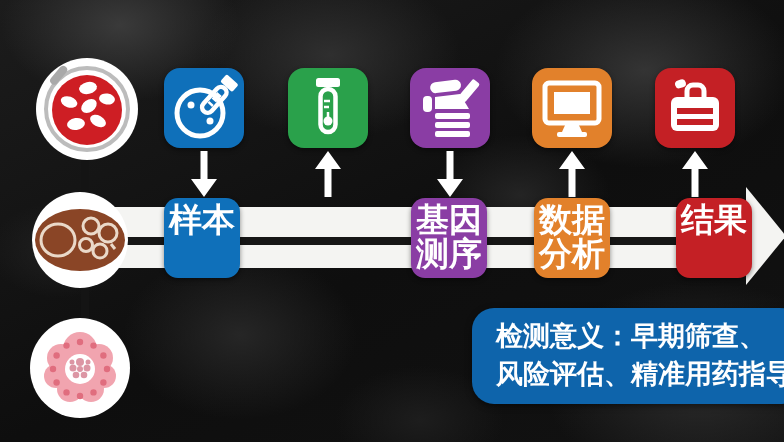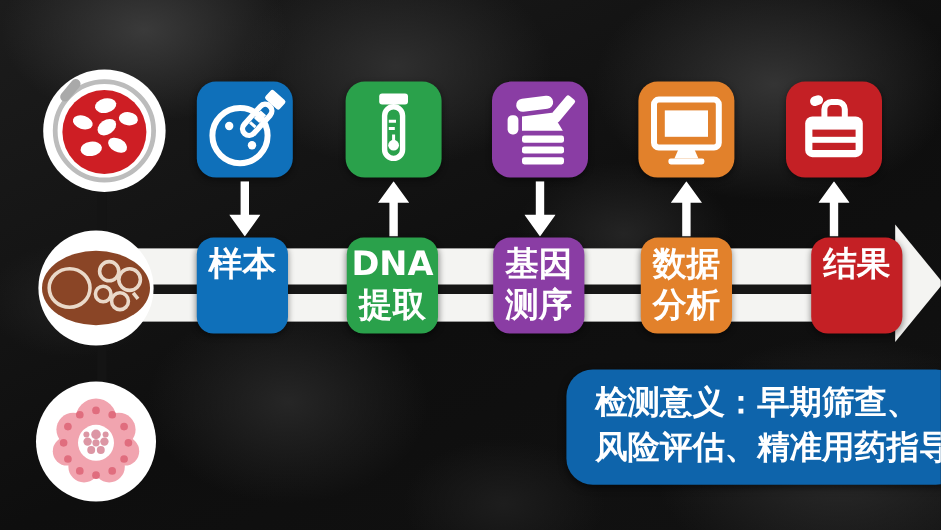--- a/index.html
+++ b/index.html
@@ -19,21 +19,21 @@
   }
   .vline{position:absolute;left:81px;top:150px;width:8px;height:175px;background:#141414;border-radius:4px;}
   .band{position:absolute;left:88px;top:207px;width:658px;height:61px;background:#f4f4f2;}
   .band-arrowhead{position:absolute;left:746px;top:187px;width:0;height:0;
     border-top:49px solid transparent;border-bottom:49px solid transparent;border-left:40px solid #f4f4f2;}
   .hline{position:absolute;left:118px;top:237px;width:630px;height:8px;background:#161616;border-radius:4px;}
   .specimen{position:absolute;}
   .tile{position:absolute;top:68px;width:80px;height:80px;border-radius:16px;box-shadow:0 2px 5px rgba(0,0,0,.45);}
   .tile svg{position:absolute;left:0;top:0;}
   .step-box{position:absolute;top:198px;width:76px;height:80px;border-radius:14px;box-sizing:border-box;
-    color:#fff;font-weight:bold;font-size:28px;line-height:34px;text-align:center;padding-top:5px;
+    color:#fff;font-weight:bold;font-size:33px;line-height:34px;text-align:center;padding-top:5px;
     box-shadow:0 2px 5px rgba(0,0,0,.45);}
   .c-blue{background:#0f70ba}.c-green{background:#2aa14b}.c-purple{background:#8a3da4}
   .c-orange{background:#e2812b}.c-red{background:#c42025}
   .flow-arrow{position:absolute;top:151px;width:26px;height:46px;}
   .callout{position:absolute;left:472px;top:308px;width:330px;height:96px;border-radius:22px;background:#0e64ab;
     color:#fff;font-weight:bold;font-size:27px;line-height:38px;padding:9px 0 0 24px;box-sizing:border-box;
     box-shadow:0 2px 6px rgba(0,0,0,.5);}
 </style>
 </head>
 <body>
@@ -188,24 +188,20 @@
   <svg class="flow-arrow" style="left:559px" viewBox="0 0 26 46">
     <polygon points="13,0 26,18 16.5,18 16.5,46 9.5,46 9.5,18 0,18" fill="#fff"></polygon>
   </svg>
   <svg class="flow-arrow" style="left:682px" viewBox="0 0 26 46">
     <polygon points="13,0 26,18 16.5,18 16.5,46 9.5,46 9.5,18 0,18" fill="#fff"></polygon>
   </svg>
 
   <div class="step-box c-blue" style="left:164px">
     <div>样本</div>
   </div>
-  <div class="step-box c-green" style="left:289px">
-    <div>DNA</div>
-    <div>提取</div>
-  </div>
   <div class="step-box c-purple" style="left:411px">
     <div>基因</div>
     <div>测序</div>
   </div>
   <div class="step-box c-orange" style="left:534px">
     <div>数据</div>
     <div>分析</div>
   </div>
   <div class="step-box c-red" style="left:676px">
     <div>结果</div>

